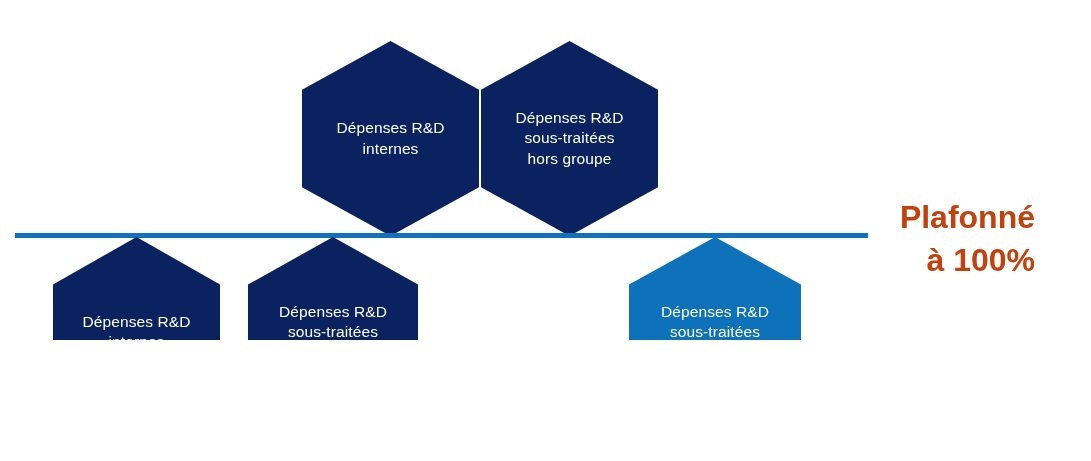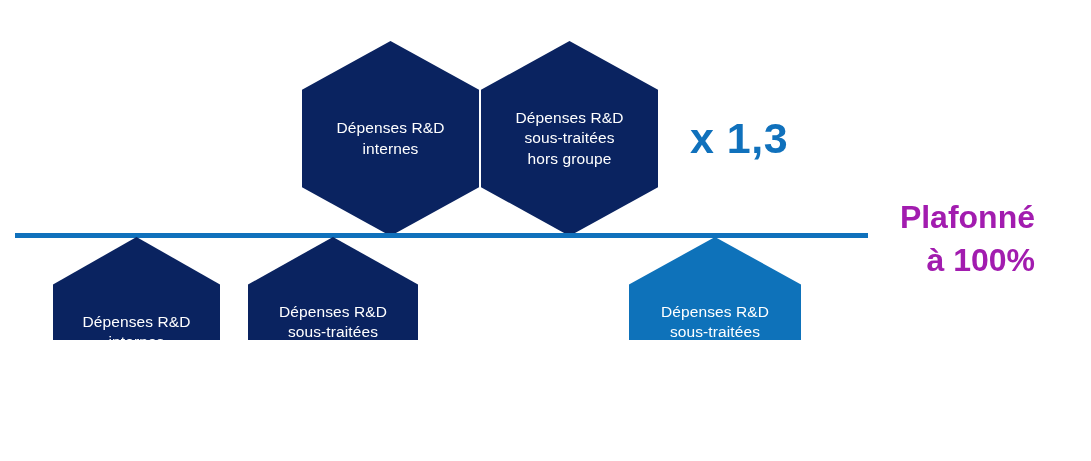--- a/index.html
+++ b/index.html
@@ -52,21 +52,21 @@
     position: absolute;
     color: #1071BC;
     font-weight: bold;
     font-size: 43px;
     line-height: 1;
     white-space: nowrap;
     letter-spacing: 0.5px;
   }
   .cap-note {
     position: absolute;
-    color: #a21caf;
+    color: #c2410c;
     font-weight: bold;
     font-size: 32px;
     line-height: 43px;
     text-align: right;
     white-space: pre-line;
   }
 </style>
 </head>
 <body>
 
@@ -76,21 +76,20 @@
     <span class="hex-label">Dépenses R&amp;D
 internes</span>
   </div>
 
   <div class="hex dark" style="left:481px; top:41px; width:177px; height:195px;">
     <span class="hex-label">Dépenses R&amp;D
 sous-traitées
 hors groupe</span>
   </div>
 
-  <div class="multiplier" style="left:690px; top:117px;">x 1,3</div>
 
   <div class="cap-line" style="left:15px; top:233px; width:853px; height:5px;"></div>
 
   <div class="cap-note" style="right:56px; top:196px; width:260px;">Plafonné
 à 100%</div>
 
   <div class="hex dark" style="left:53px; top:237px; width:167px; height:190px;">
     <span class="hex-label">Dépenses R&amp;D
 internes</span>
   </div>

